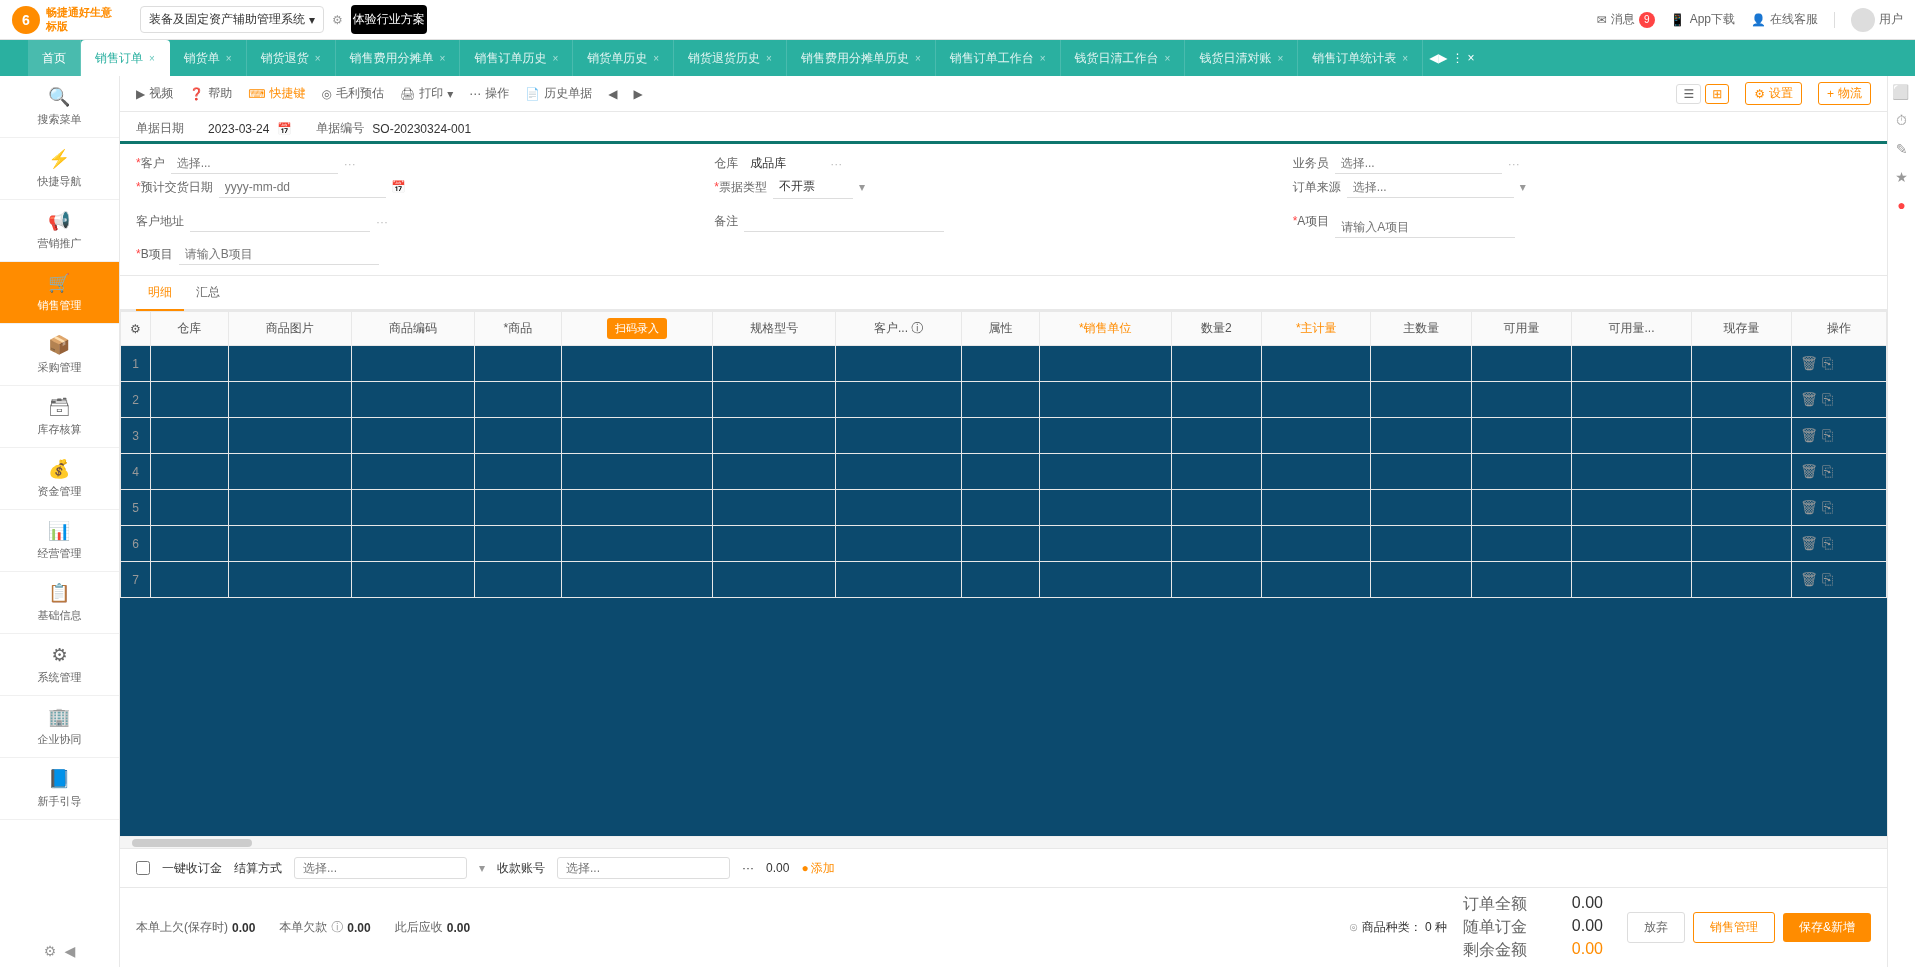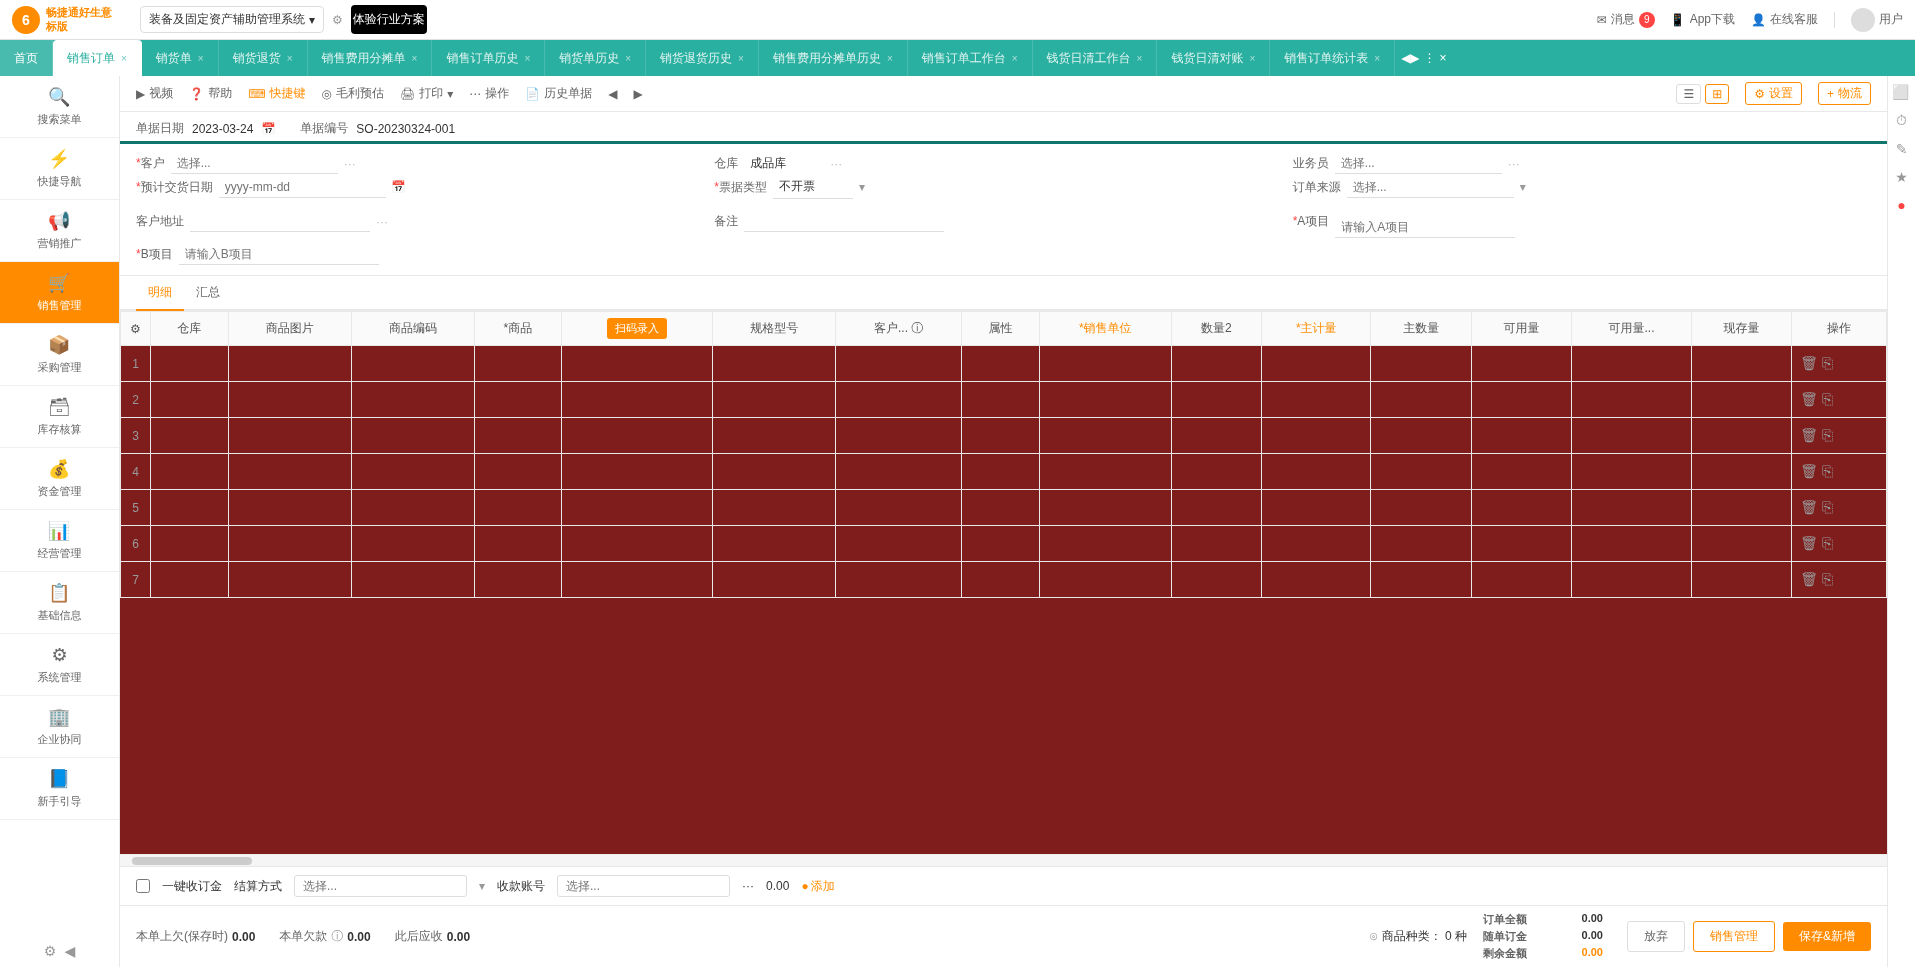--- a/index.html
+++ b/index.html
@@ -14,21 +14,21 @@
     .btn-industry { background: #000000; color: #fff; border: none; border-radius: 4px; padding: 6px 2px; cursor: pointer; font-size: 12px; }
     .top-right { margin-left: auto; display: flex; align-items: center; gap: 16px; font-size: 12px; color: #666; }
     .top-right-item { display: flex; align-items: center; gap: 4px; cursor: pointer; }
     .badge { background: #ff4444; color: #fff; border-radius: 50%; width: 16px; height: 16px; font-size: 10px; display: flex; align-items: center; justify-content: center; }
 
     
     .nav-tabs { height: 36px; background: #2ab0a0; display: flex; align-items: center; overflow: hidden; }
     .nav-tab { padding: 0 14px; height: 36px; display: flex; align-items: center; gap: 4px; cursor: pointer; color: rgba(255,255,255,0.85); font-size: 12px; white-space: nowrap; border-right: 1px solid rgba(255,255,255,0.15); }
     .nav-tab.active { background: #fff; color: #2ab0a0; border-radius: 4px 4px 0 0; }
     .nav-tab-close { font-size: 10px; opacity: 0.7; margin-left: 2px; }
-    .nav-tab:first-child { background: rgba(255,255,255,0.15); color: #fff; }
+    .nav-tab:first-child { background: rgba(255,255,255,0.15); color: #fff; margin-left: 28px; }
     .nav-arrows { display: flex; align-items: center; color: #fff; padding: 0 6px; }
 
     
     .main-layout { display: flex; height: calc(967px - 40px - 36px); }
 
     
     .sidebar { width: 120px; background: #fff; border-right: 1px solid #e8e8e8; display: flex; flex-direction: column; overflow-y: auto; }
     .sidebar-item { padding: 10px 8px; display: flex; flex-direction: column; align-items: center; gap: 4px; cursor: pointer; color: #666; font-size: 11px; border-bottom: 1px solid #f0f0f0; }
     .sidebar-item.active { background: #ff8c00; color: #fff; }
     .sidebar-icon { font-size: 18px; }
@@ -46,21 +46,21 @@
     
     .form-header-row { display: flex; align-items: center; gap: 24px; padding: 8px 16px 4px; background: #fff; border-bottom: 3px solid #0f766e; text-align: right; }
     .form-header-item { display: flex; align-items: center; gap: 8px; font-size: 12px; }
     .form-header-item label { color: #666; }
 
     
     .main-form { padding: 8px 16px; background: #fff; border-bottom: 1px solid #e8e8e8; }
     .field-label { color: #666; white-space: nowrap; font-size: 12px; }
 
     
-    .table-section { flex: 1; overflow: hidden; display: flex; flex-direction: column; background: #7f1d1d; margin: 0; }
+    .table-section { flex: 1; overflow: hidden; display: flex; flex-direction: column; background: #0c4a6e; margin: 0; }
     .table-tabs { display: flex; align-items: center; padding: 0 16px; border-bottom: 2px solid #e8e8e8; background: #fff; }
     .table-tab { padding: 8px 12px; cursor: pointer; font-size: 12px; color: #666; border-bottom: 2px solid transparent; margin-bottom: -2px; }
     .table-tab.active { color: #ff8c00; border-bottom-color: #ff8c00; }
 
     .data-table { width: 100%; border-collapse: collapse; font-size: 12px; }
     .data-table th { background: #fafafa; border: 1px solid #e8e8e8; padding: 6px 8px; text-align: center; white-space: nowrap; color: #555; font-weight: normal; position: sticky; top: 0; z-index: 2; }
     .data-table th.orange { color: #ff8c00; }
     .data-table td { border: 1px solid #e8e8e8; padding: 6px 8px; text-align: center; height: 36px; }
     .table-wrapper { overflow-x: auto; overflow-y: auto; flex: 1; }
     .row-num { color: #999; }
@@ -100,21 +100,21 @@
     .fi .val.placeholder-text { color: #bbb; }
     .fi .dots { color: #bbb; cursor: pointer; }
     .required-star { color: #ff4444; }
 
     .table-ops { display: flex; gap: 4px; }
     .op-btn { color: #999; cursor: pointer; font-size: 14px; }
 
     .footer-bottom-row { display: flex; align-items: center; justify-content: space-between; padding: 6px 16px; background: #fff; border-top: 1px solid #e8e8e8; }
 
     .summary-box { display: flex; flex-direction: column; gap: 2px; padding-right: 8px; }
-    .sum-row { display: flex; justify-content: flex-end; gap: 16px; font-size: 11px; font-weight: bold; }
+    .sum-row { display: flex; justify-content: flex-end; gap: 16px; font-size: 16px; }
     .sum-lbl { color: #666; }
     .sum-val { color: #333; min-width: 60px; text-align: right; }
     .sum-val.orange { color: #ff8c00; }
 
     .nav-tab-home { background: rgba(0,0,0,0.1); }
   </style>
 </head>
 <body>
 
 <div class="top-bar">
@@ -300,21 +300,21 @@
       </div>
       <div class="toolbar-item orange" style="border:1px solid #ff8c00;padding:2px 8px;border-radius:3px;">
         <span>+</span>
         <span>物流</span>
       </div>
     </div>
 
     <div class="form-header-row">
       <div class="form-header-item">
         <label>单据日期</label>
-        <span style="color:#333;">2023-03-24</span>
+        <span style="color:#333;margin-left:16px;">2023-03-24</span>
         <span class="icon-calendar">📅</span>
       </div>
       <div class="form-header-item">
         <label>单据编号</label>
         <span style="color:#333;">SO-20230324-001</span>
       </div>
     </div>
 
     <div class="main-form">
 

